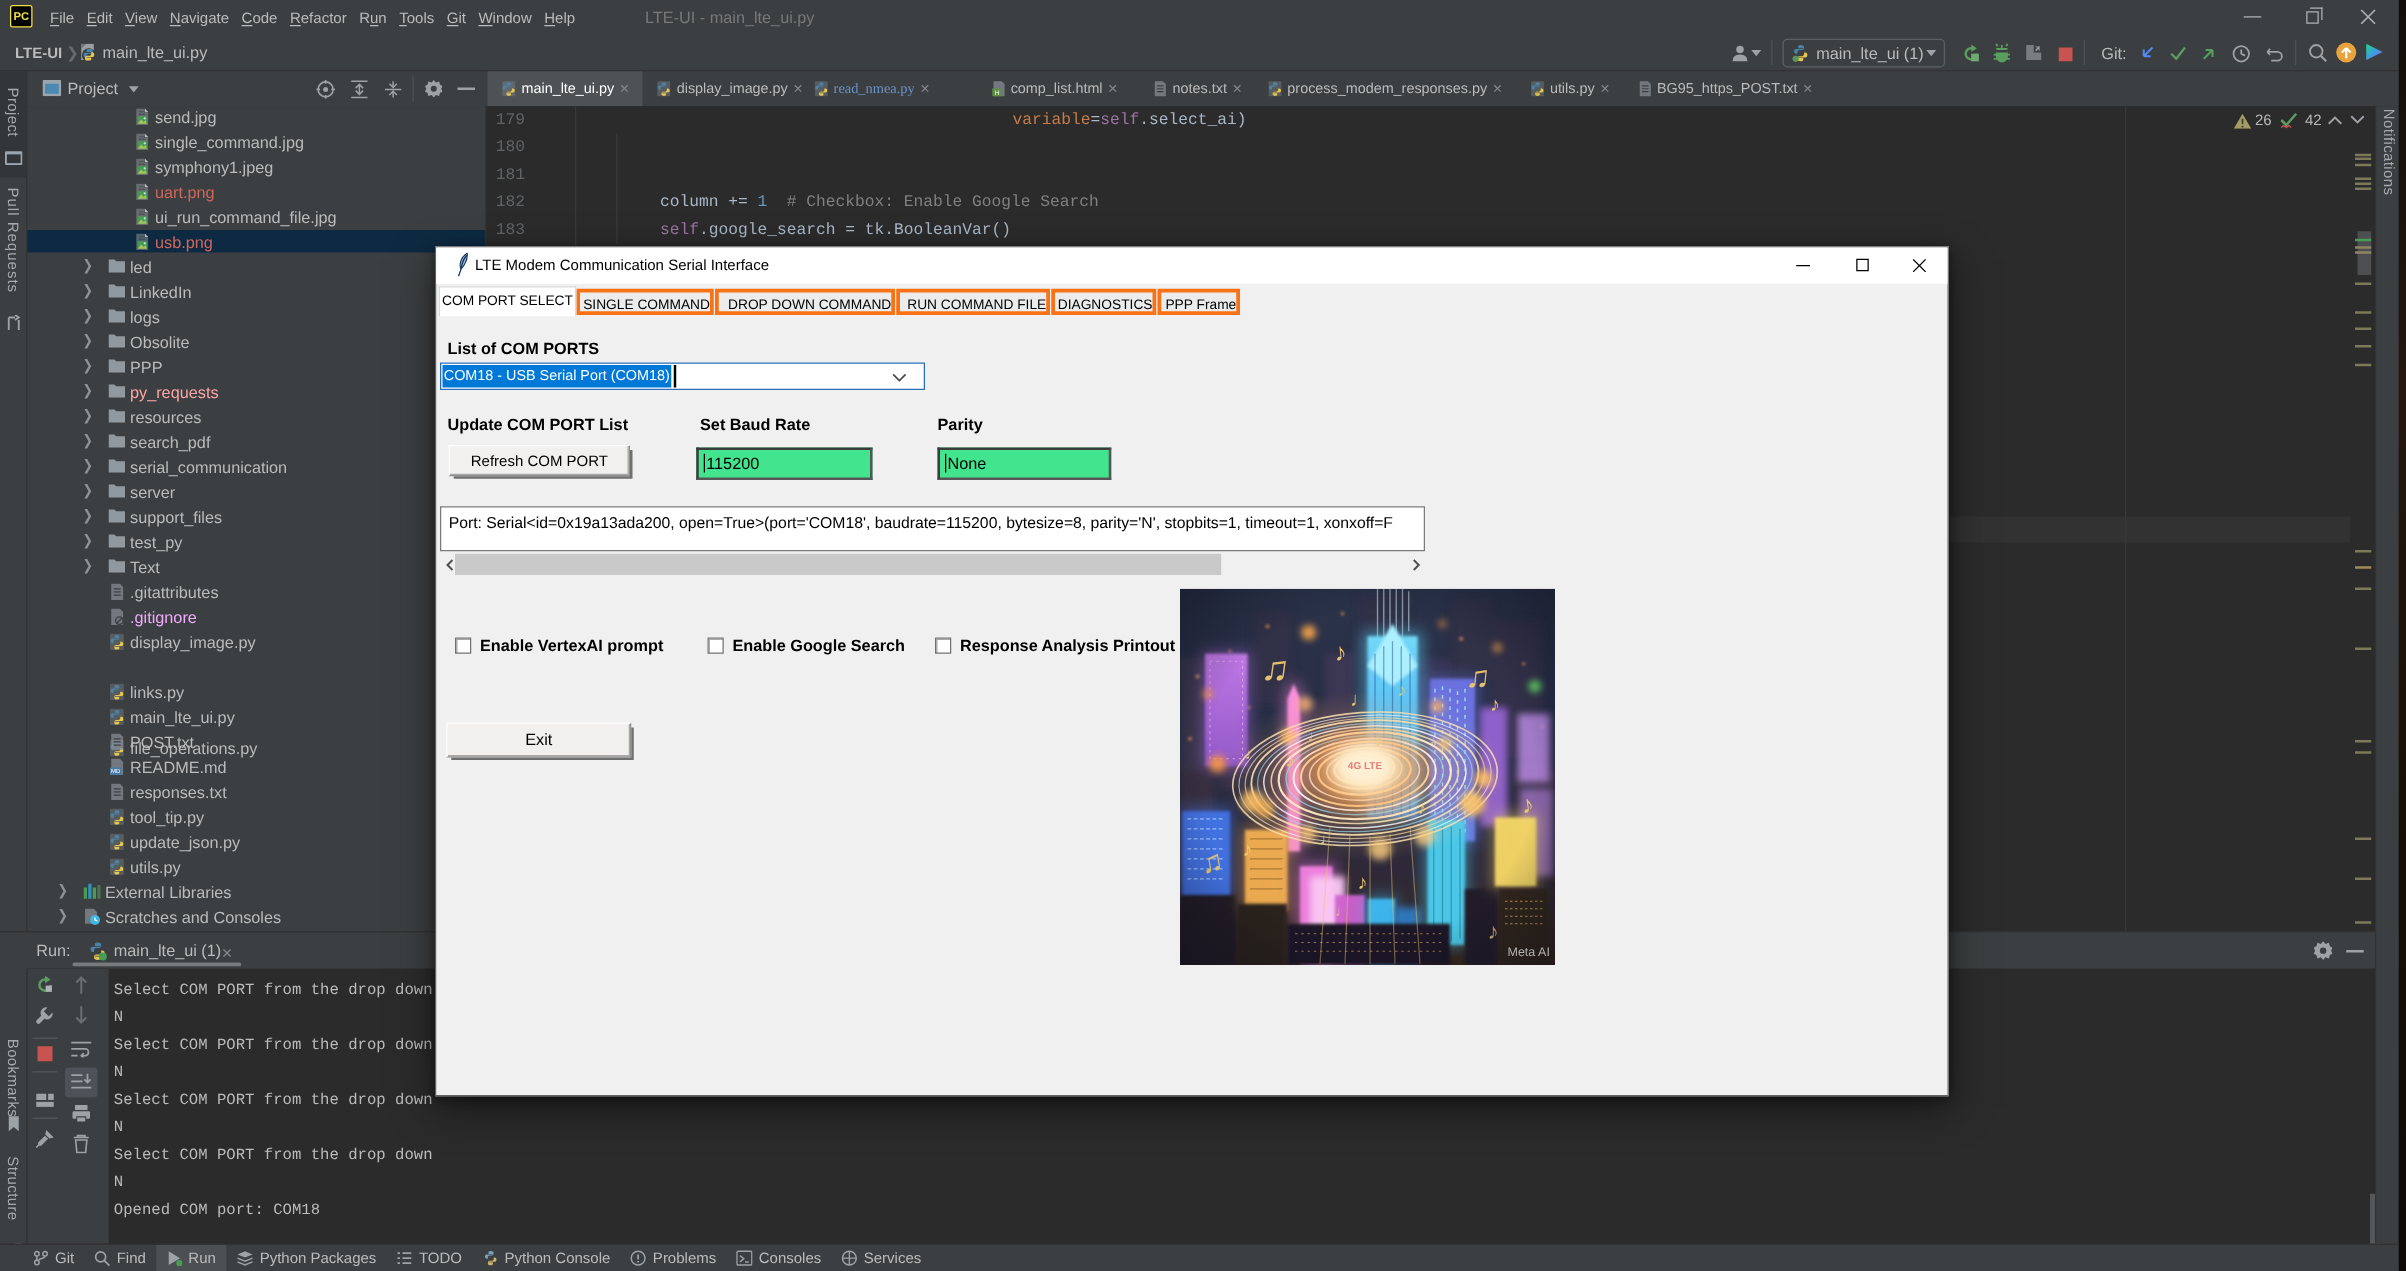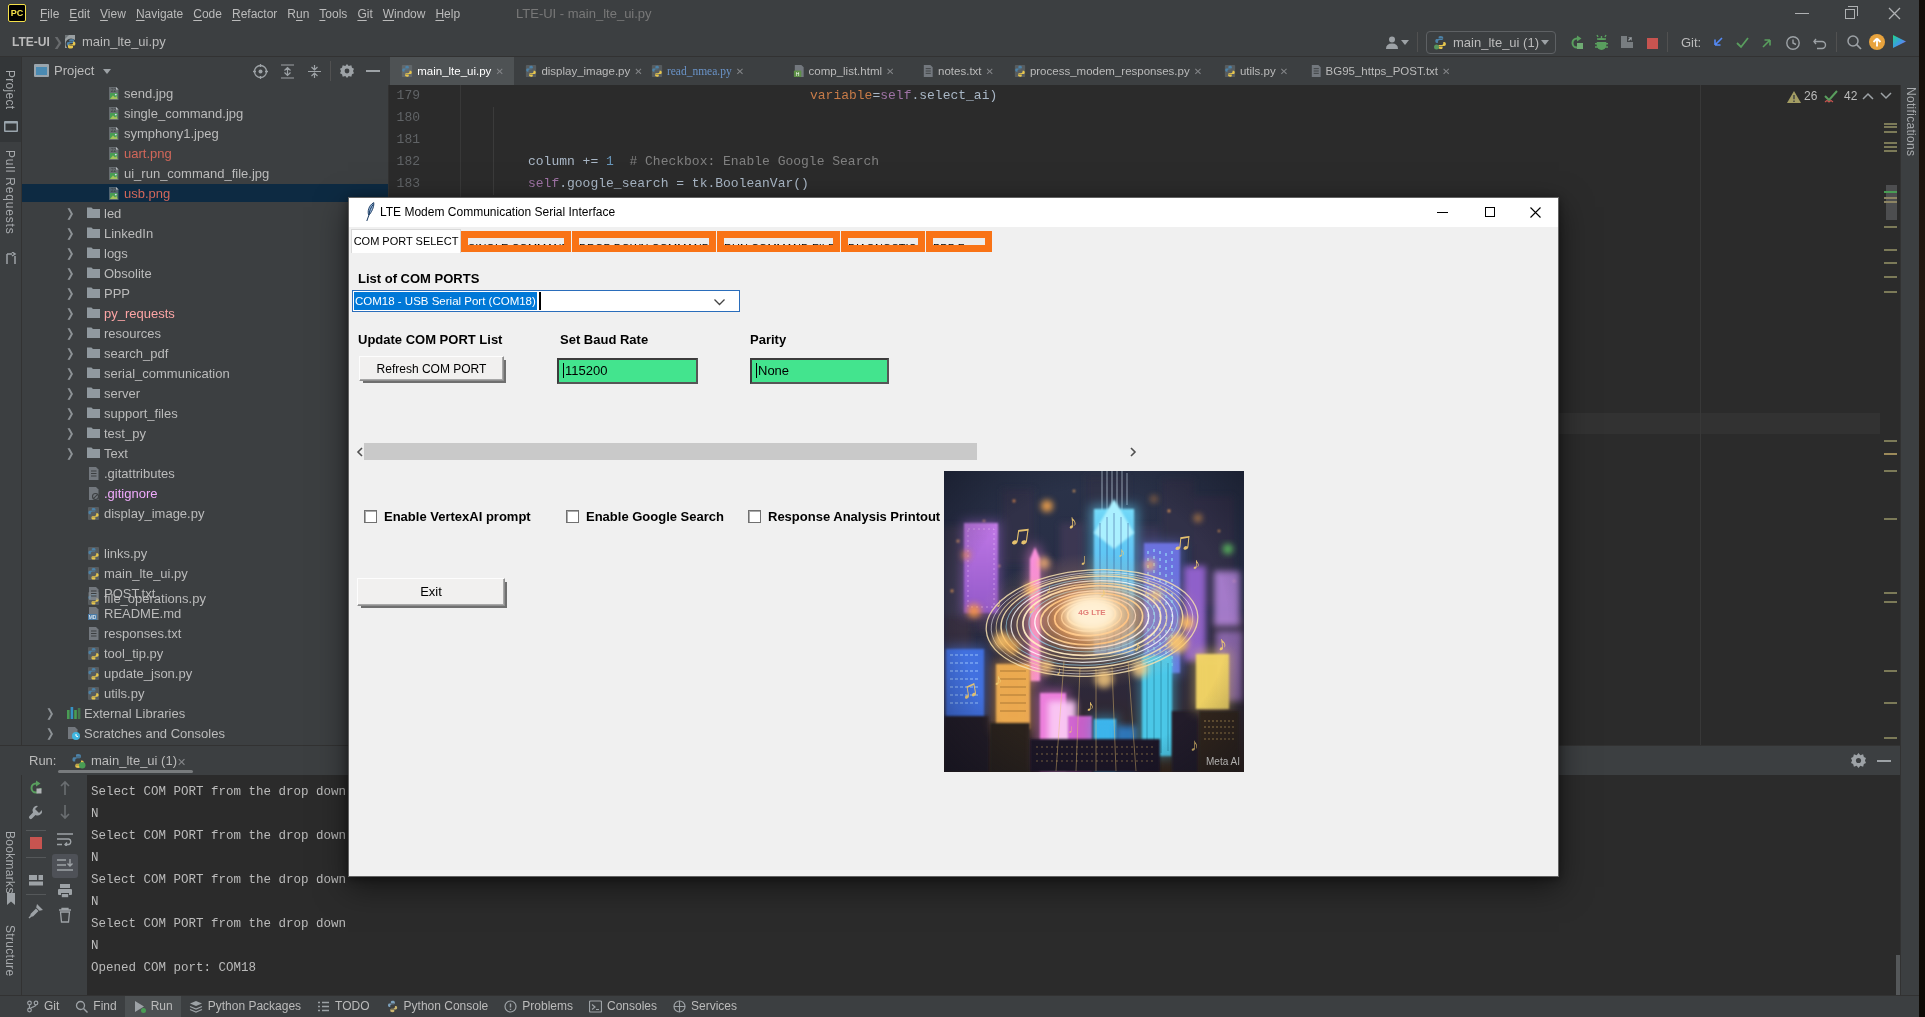--- a/index.html
+++ b/index.html
@@ -29,21 +29,21 @@
 .eline{position:absolute;height:22px;line-height:22px;font-size:13px;white-space:pre;font-family:"Liberation Mono",monospace;color:#a9b7c6;}
 .lnum{position:absolute;width:30px;text-align:right;font-family:"Liberation Mono",monospace;font-size:13px;color:#606366;height:22px;line-height:22px;}
 
 .cline{position:absolute;left:91px;height:22px;line-height:22px;font-size:12.5px;color:#bbbbbb;font-family:"Liberation Mono",monospace;white-space:pre;}
 
 .sitem{color:#bbbbbb;font-size:12px;line-height:21px;display:inline-flex;align-items:center;gap:5px;padding:0 8px;justify-content:flex-end;}
 
 #tkwin{left:348px;top:197px;width:1211px;height:680px;background:#f0f0f0;border:1px solid #636363;box-shadow:0 10px 30px rgba(0,0,0,0.5),0 2px 8px rgba(0,0,0,0.4);}
 #tktitle{left:0;top:0;width:1209px;height:29px;background:#ffffff;}
 .tabsel{position:absolute;background:#ffffff;border:1px solid #d9d9d9;border-bottom:none;color:#000;font-size:11px;text-align:center;white-space:nowrap;overflow:hidden;}
-.tabun{position:absolute;background:#ececec;border:7px solid #f97316;color:#000;font-size:11px;text-align:right;white-space:nowrap;overflow:hidden;}
+.tabun{position:absolute;background:#ececec;border:3px solid #f97316;color:#000;font-size:11px;text-align:right;white-space:nowrap;overflow:hidden;}
 .blab{font-weight:bold;font-size:13px;color:#000;position:absolute;}
 .greenentry{position:absolute;background:#43e48e;border-top:2px solid #3c3c3c;border-left:2px solid #3c3c3c;border-right:2px solid #565656;border-bottom:2px solid #565656;font-size:13px;color:#000;line-height:22px;padding-left:4px;}
 </style>
 </head>
 <body>
 
 <div class="abs" id="row1">
   <div class="abs" style="left:8px;top:4px;width:18px;height:18px;background:#000;border:1px solid #f4e04a;border-radius:2px;color:#f4e04a;font-size:9px;font-weight:bold;text-align:center;line-height:16px;">PC</div>
   <div class="abs menuitem" style="left:35px;top:0;font-size:12px;"><span style="padding:0 5px;"><span class="u">F</span>ile</span><span style="padding:0 5px;"><span class="u">E</span>dit</span><span style="padding:0 5px;"><span class="u">V</span>iew</span><span style="padding:0 5px;"><span class="u">N</span>avigate</span><span style="padding:0 5px;"><span class="u">C</span>ode</span><span style="padding:0 5px;"><span class="u">R</span>efactor</span><span style="padding:0 5px;">R<span class="u">u</span>n</span><span style="padding:0 5px;"><span class="u">T</span>ools</span><span style="padding:0 5px;"><span class="u">G</span>it</span><span style="padding:0 5px;"><span class="u">W</span>indow</span><span style="padding:0 5px;"><span class="u">H</span>elp</span></div>
   <div class="abs" style="left:516px;top:0;color:#787878;font-size:13px;line-height:28px;">LTE-UI - main_lte_ui.py</div>
@@ -869,20 +869,21 @@
 
   <div class="blab" style="left:9px;top:134px;">Update COM PORT List</div>
   <div class="blab" style="left:211px;top:134px;">Set Baud Rate</div>
   <div class="blab" style="left:401px;top:134px;">Parity</div>
 
   <div class="abs" style="left:10px;top:158px;width:145px;height:25px;background:#f1f0ef;border:1px solid #8e8e8e;border-top-color:#fdfdfd;border-left-color:#fdfdfd;box-shadow:inset -1px -1px 0 #a8a8a8, 3px 3px 0 -1px #6f6f6f;font-size:12px;text-align:center;line-height:24px;color:#000;">Refresh COM PORT</div>
 
   <div class="greenentry" style="left:208px;top:160px;width:141px;height:26px;"><span style="border-left:1px solid #000;padding-left:1px;">115200</span></div>
   <div class="greenentry" style="left:401px;top:160px;width:139px;height:26px;"><span style="border-left:1px solid #000;padding-left:1px;">None</span></div>
 
+  <div class="abs" style="left:3px;top:207px;width:788px;height:36px;background:#fff;border:1px solid #7a7a7a;font-size:12.6px;color:#000;line-height:24px;padding-left:6px;white-space:nowrap;overflow:hidden;">Port: Serial&lt;id=0x19a13ada200, open=True&gt;(port='COM18', baudrate=115200, bytesize=8, parity='N', stopbits=1, timeout=1, xonxoff=F</div>
 
   <div class="abs" style="left:4px;top:245px;width:787px;height:17px;background:#f0f0f0;">
     <svg class="abs" style="left:3px;top:4px;" width="7" height="10">
         <path d="M6 1 L2 5 L6 9" stroke="#505050" stroke-width="1.6" fill="none"></path>
       </svg>
     <div class="abs" style="left:11px;top:0;width:613px;height:17px;background:#c9c9c9;"></div>
     <svg class="abs" style="left:777px;top:4px;" width="7" height="10">
         <path d="M1 1 L5 5 L1 9" stroke="#505050" stroke-width="1.6" fill="none"></path>
       </svg>
   </div>

